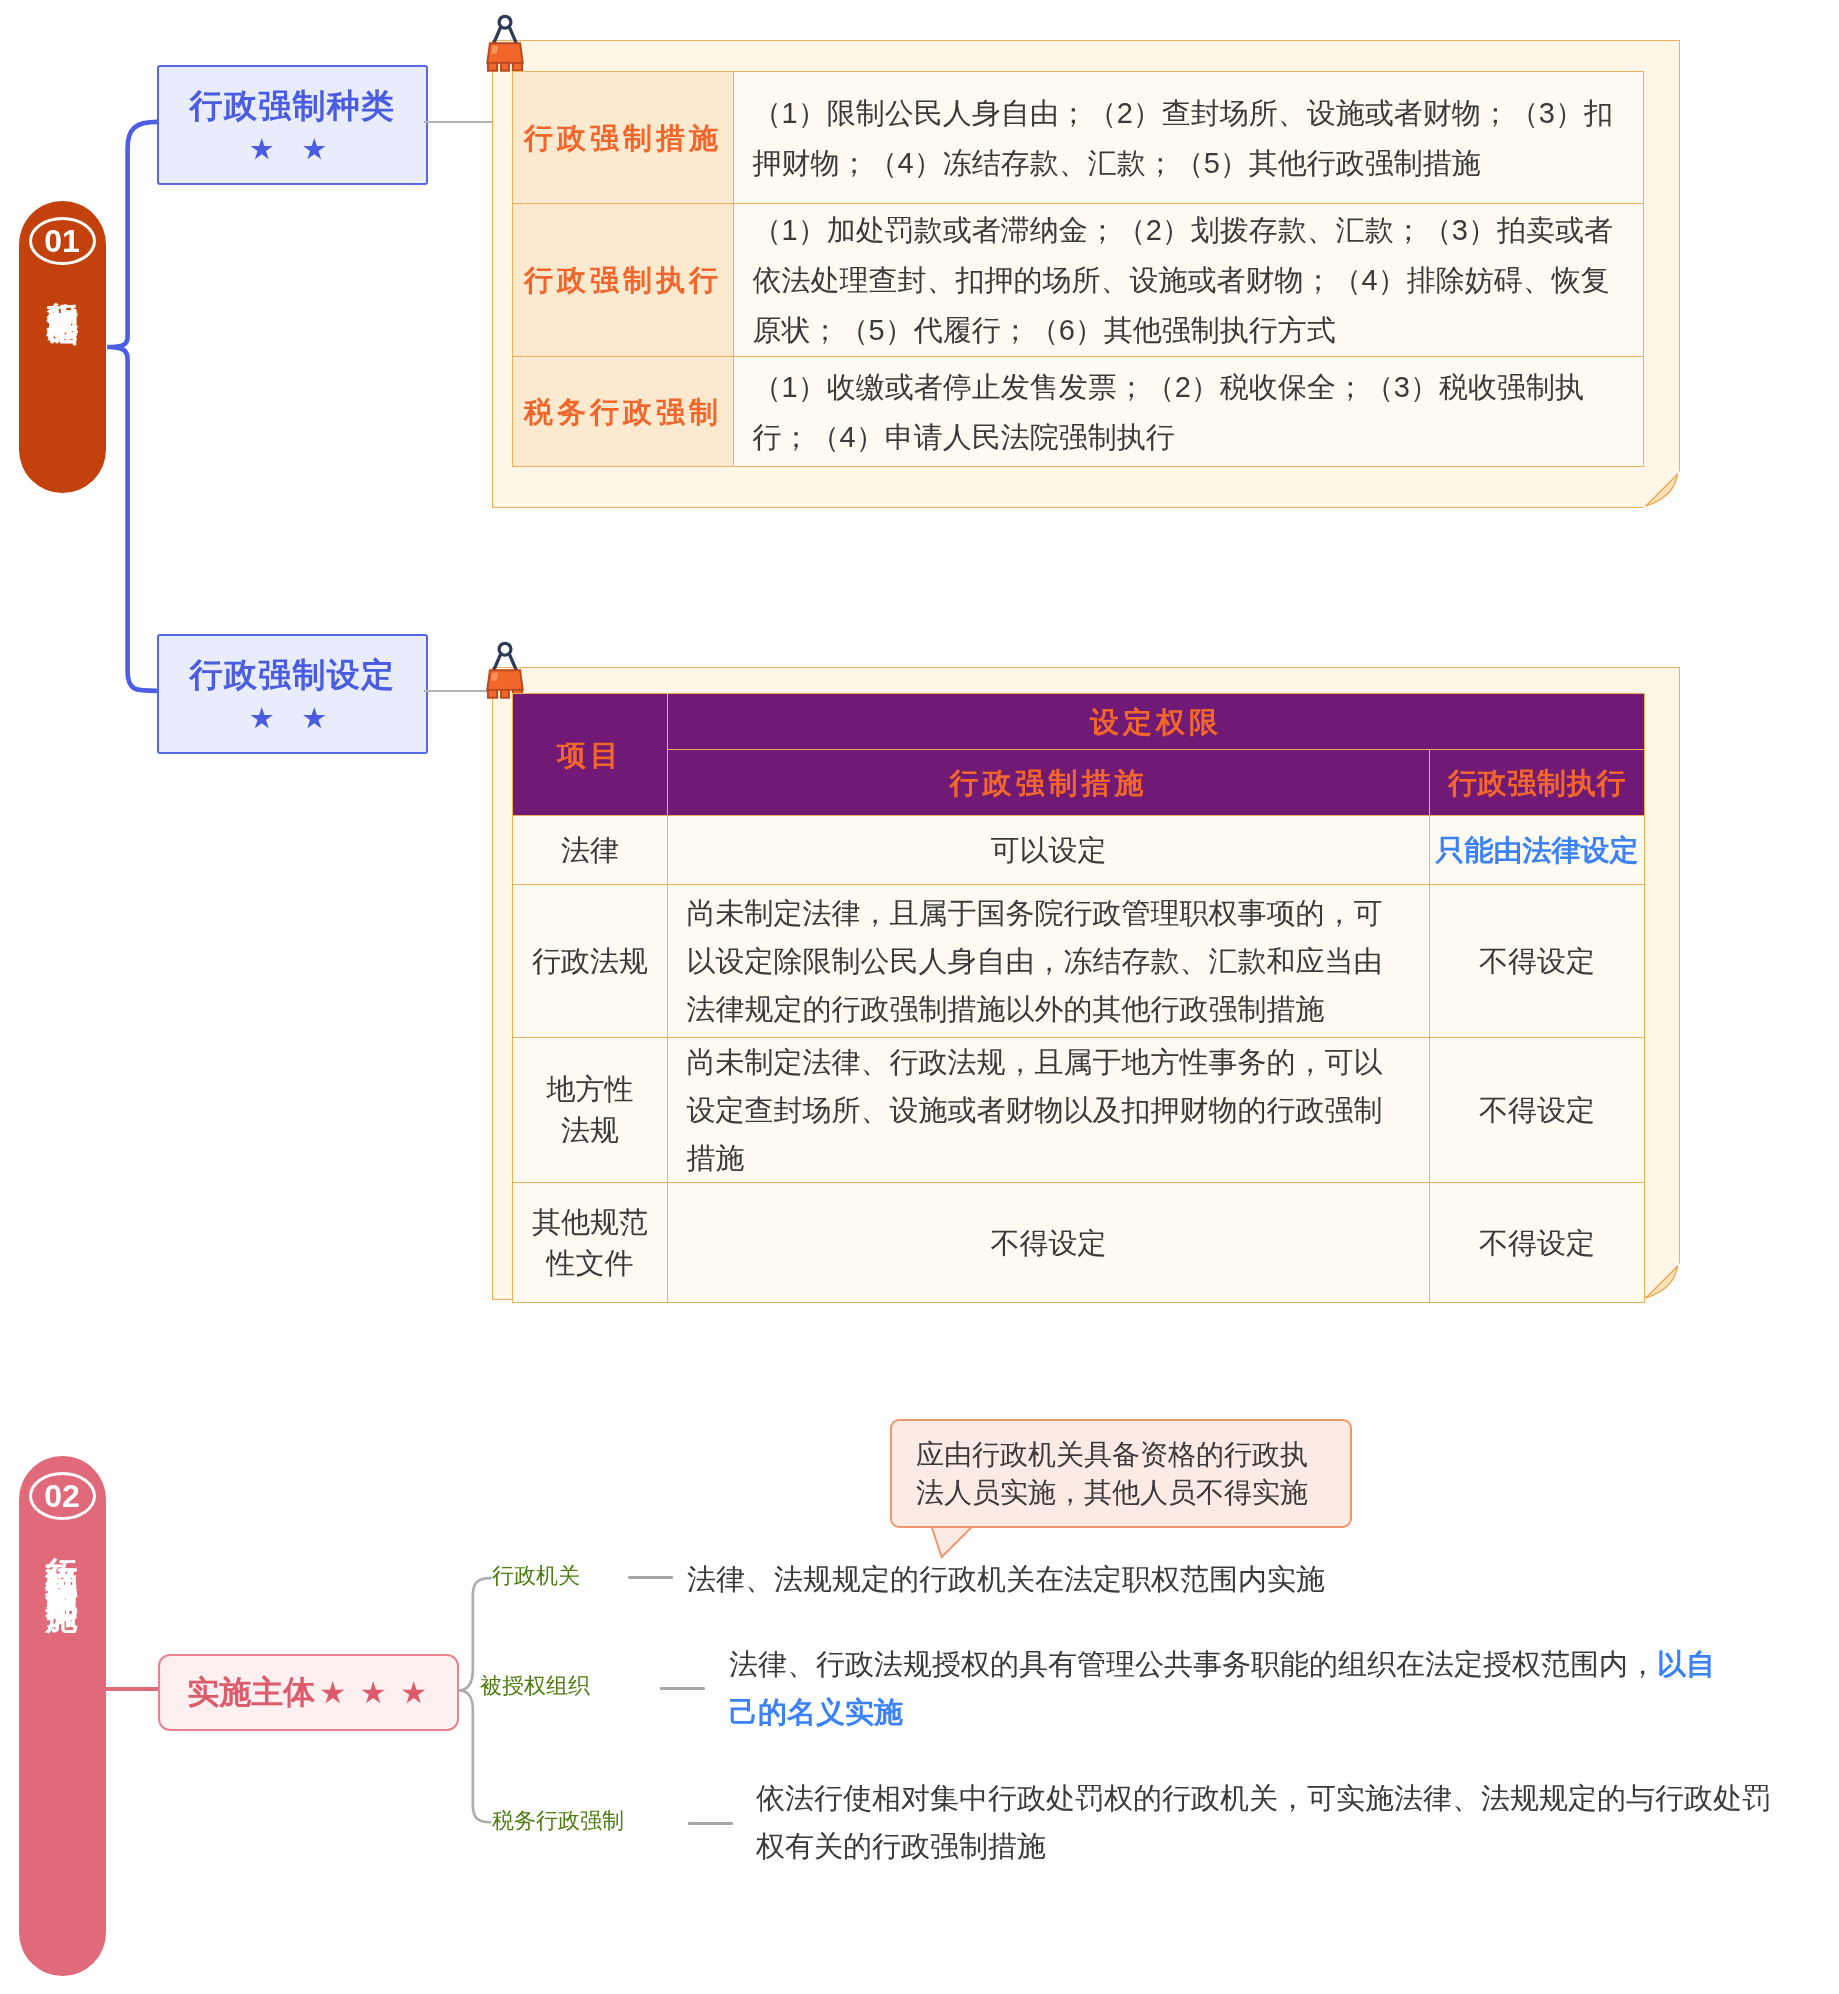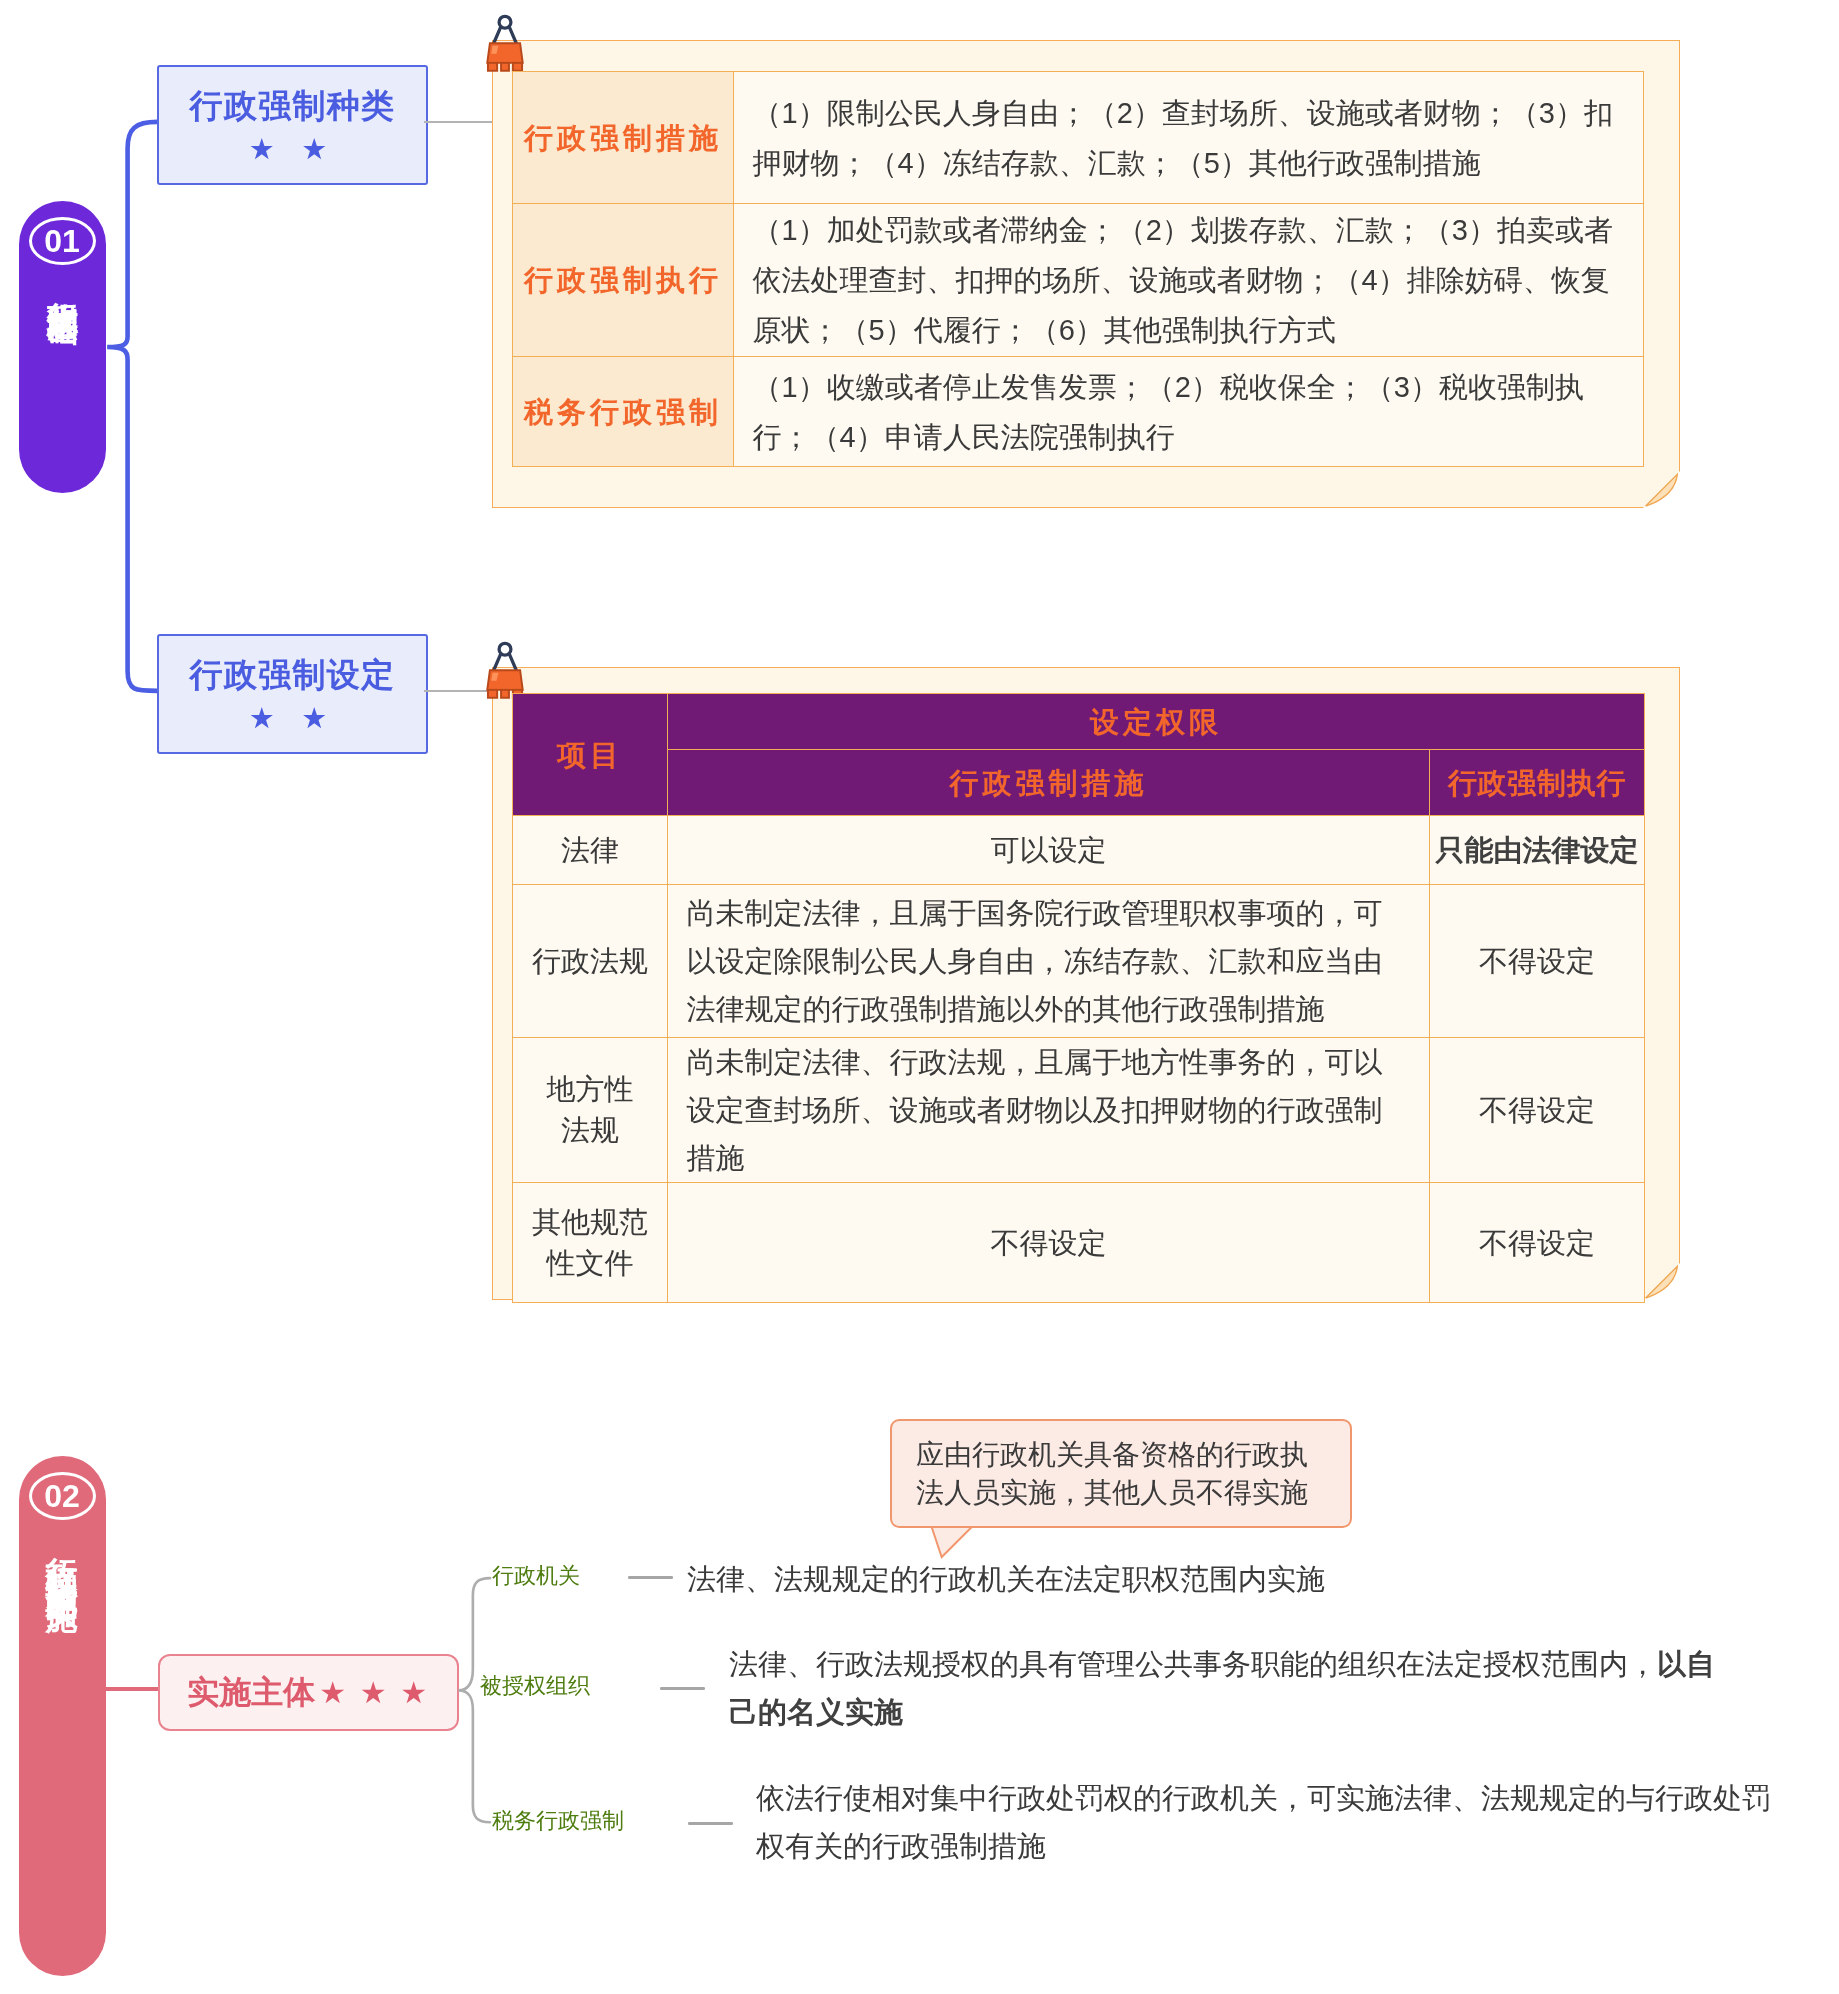--- a/index.html
+++ b/index.html
@@ -4,21 +4,21 @@
 <style>
   html,body{margin:0;padding:0;background:#ffffff;}
   #canvas{
     position:relative;width:1839px;height:1995px;background:#ffffff;
     font-family:"Liberation Sans","DejaVu Sans",sans-serif;color:#3a3a3a;overflow:hidden;
   }
   .abs{position:absolute;}
 
   
   .pill{width:87px;border-radius:44px;display:flex;flex-direction:column;align-items:center;}
-  .pill-blue{background:#6d28d9;}
+  .pill-blue{background:#c2410c;}
   .pill-pink{background:#e0697a;}
   .pill-num{margin-top:16px;width:61px;height:42px;border:3.3px solid #ffffff;border-radius:50%;
     display:flex;align-items:center;justify-content:center;color:#fff;font-size:32px;font-weight:bold;}
   .pill-title{margin-top:12px;writing-mode:vertical-rl;text-orientation:upright;color:#ffffff;
     font-weight:bold;letter-spacing:4px;}
   .pill-blue .pill-title{font-size:31px;letter-spacing:2px;}
   .pill-pink .pill-title{font-size:32px;letter-spacing:5.3px;}
 
   
   .topic-box{width:267px;height:116px;background:#e9ecfb;border:2.6px solid#5668e2;border-radius:3px;
@@ -34,21 +34,21 @@
   .panel .fold{position:absolute;right:-1.3px;bottom:-1.3px;}
 
   
   table{border-collapse:collapse;table-layout:fixed;}
   td{border:1.3px solid #f2af55;vertical-align:middle;font-size:29px;line-height:50px;color:#3a3a3a;}
   td.lbl{background:#fbeacf;color:#f2662b;font-weight:bold;text-align:center;letter-spacing:4px;}
   td.body-cell{background:#fefaf1;padding:0 18.5px;}
   td.center{text-align:center;}
   td.head{background:#701a75;color:#f2662b;font-weight:bold;text-align:center;letter-spacing:4px;}
   td.item-cell{background:#fefaf1;text-align:center;white-space:pre-line;line-height:41px;}
-  .orange-strong{color:#404040;font-weight:bold;}
+  .orange-strong{color:#3b82f6;font-weight:bold;}
 
   
   .subject-box{width:297px;height:73px;background:#fdf0f1;border:2.6px solid #e8838f;border-radius:12px;
     display:flex;align-items:center;justify-content:center;color:#dd5b6d;font-weight:bold;font-size:32px;}
   .subject-box .stars{letter-spacing:2.6px;margin-left:4px;font-size:30px;}
   .callout{width:462px;background:#fceae4;border:2px solid #f0976d;border-radius:9.2px;
     padding:14.5px 24px;font-size:28px;line-height:38px;color:#3a3a3a;box-sizing:border-box;}
   .branch-label{font-size:22px;color:#4d7c0f;}
   .branch-dash{height:3.3px;background:#a6a6a6;border-radius:1.3px;}
   .branch-desc{font-size:29px;line-height:48px;color:#3a3a3a;}

